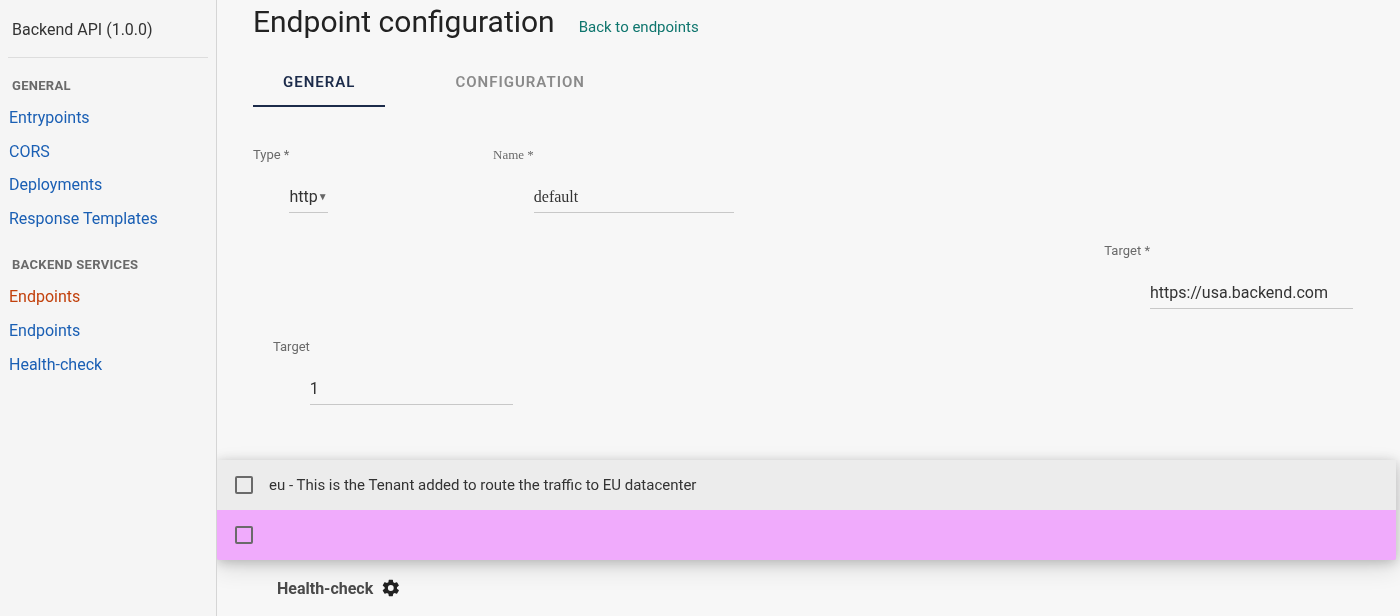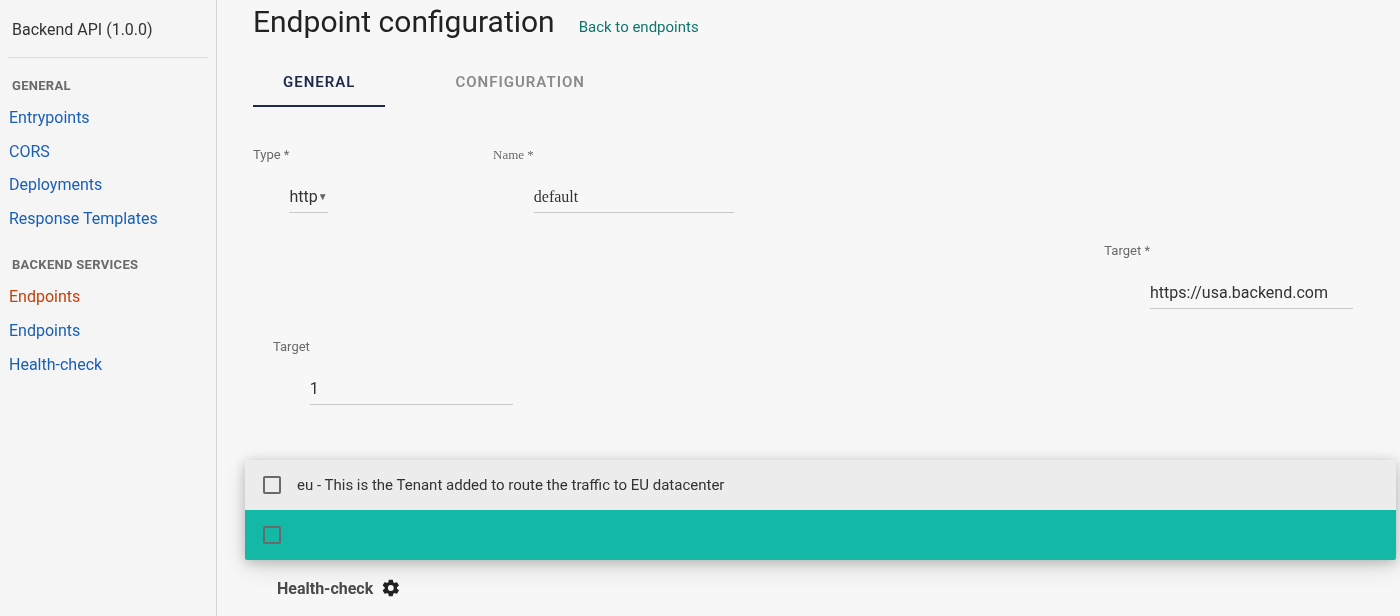--- a/index.html
+++ b/index.html
@@ -160,24 +160,24 @@
       font-family: inherit;
     }
     .dropdown-caret {
       font-size: 10px;
       color: #666;
       margin-left: auto;
     }
 
     .dropdown-panel {
       position: absolute;
-      left: 28px;
+      left: 0;
       right: 4px;
       top: 460px;
-      background: #14b8a6;
+      background: #f0abfc;
       box-shadow: 0 2px 12px rgba(0,0,0,0.2), 0 8px 24px rgba(0,0,0,0.12);
       border-radius: 2px;
       z-index: 10;
     }
     .dropdown-option {
       display: flex;
       align-items: center;
       gap: 16px;
       padding: 16px 18px;
       font-size: 15px;

